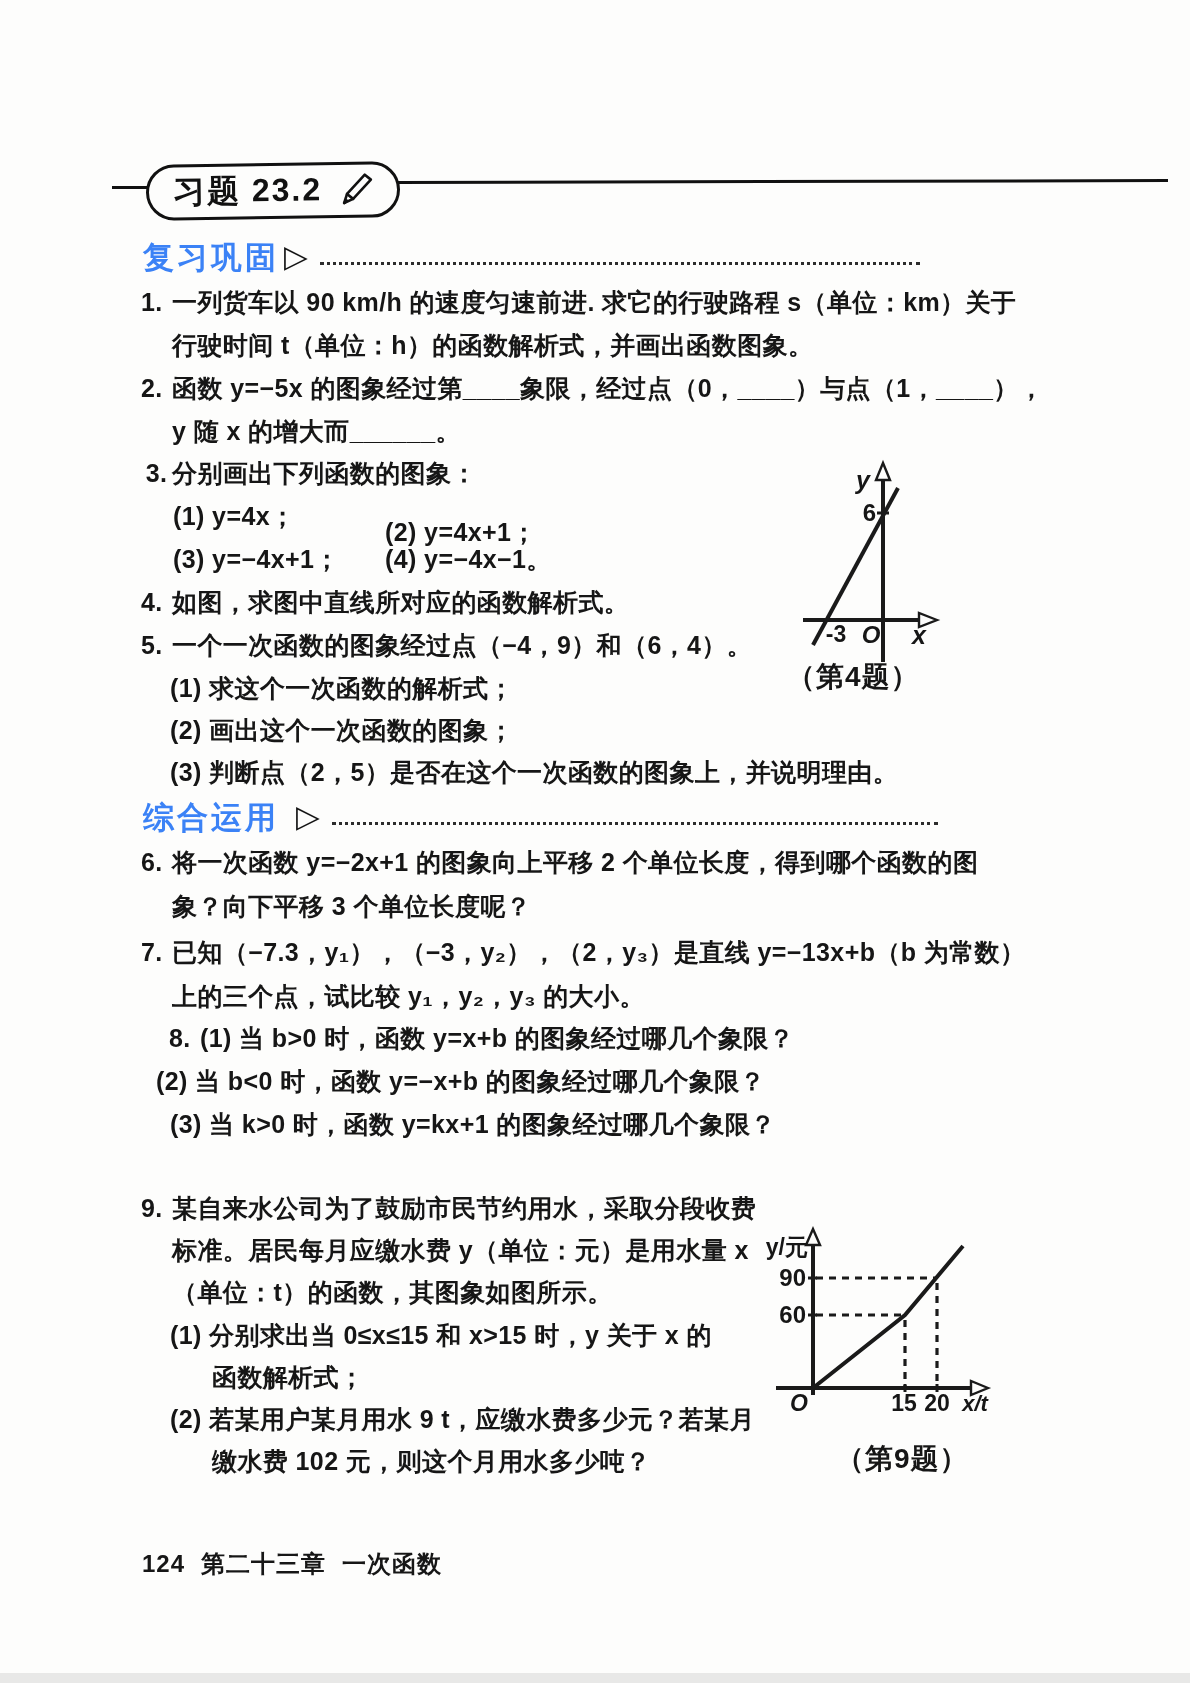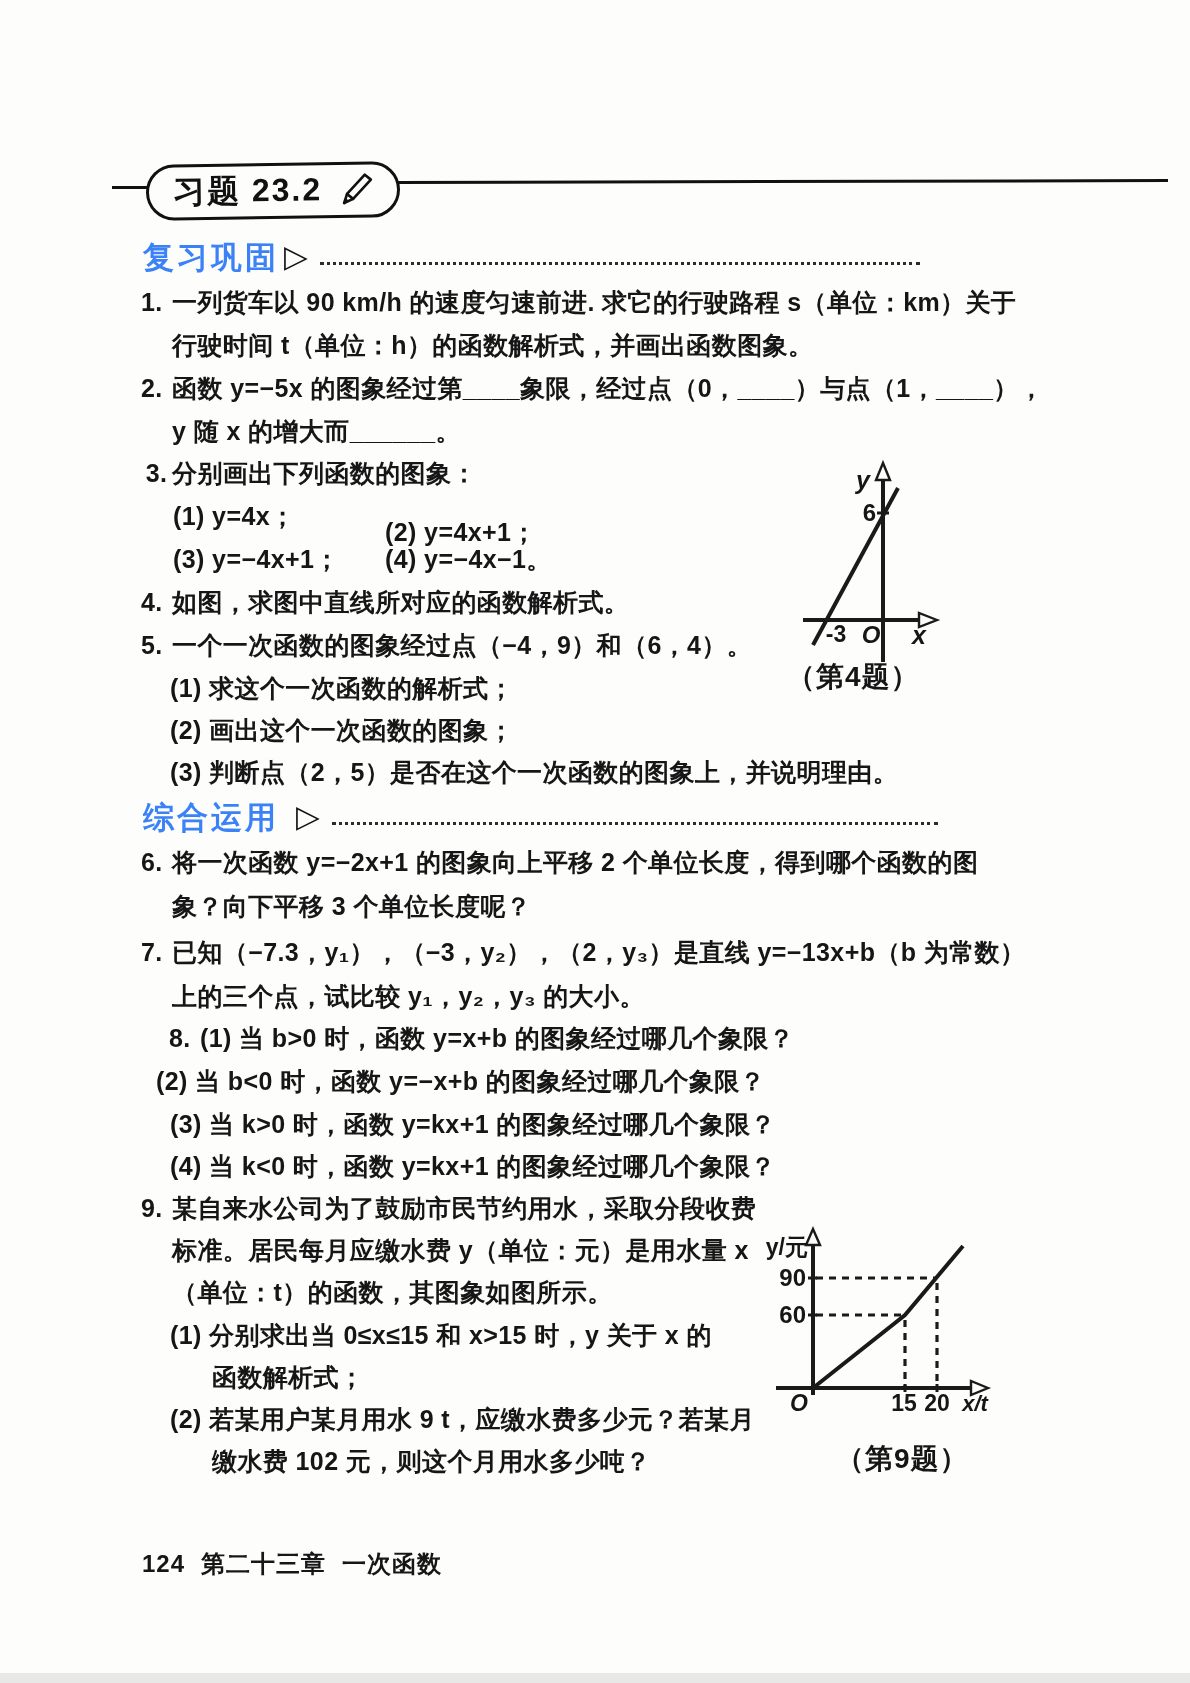--- a/index.html
+++ b/index.html
@@ -108,21 +108,20 @@
   <div class="t" style="left:141px; top:936px;">
     <span class="num">7.</span><span>已知（−7.3，y₁），（−3，y₂），（2，y₃）是直线 y=−13x+b（b 为常数）</span>
   </div>
   <div class="t" style="left:172px; top:980px;">上的三个点，试比较 y₁，y₂，y₃ 的大小。</div>
 
   <div class="t" style="left:141px; top:1022px;margin-left:28px;">
     <span class="num">8.</span><span>(1) 当 b&gt;0 时，函数 y=x+b 的图象经过哪几个象限？</span>
   </div>
   <div class="t" style="left:156px; top:1065px;">(2) 当 b&lt;0 时，函数 y=−x+b 的图象经过哪几个象限？</div>
   <div class="t" style="left:170px; top:1108px;">(3) 当 k&gt;0 时，函数 y=kx+1 的图象经过哪几个象限？</div>
-  <div class="t" style="left:170px; top:1150px;">(4) 当 k&lt;0 时，函数 y=kx+1 的图象经过哪几个象限？</div>
 
   <div class="t" style="left:141px; top:1192px;">
     <span class="num">9.</span><span>某自来水公司为了鼓励市民节约用水，采取分段收费</span>
   </div>
   <div class="t" style="left:172px; top:1234px;">标准。居民每月应缴水费 y（单位：元）是用水量 x</div>
   <div class="t" style="left:172px; top:1276px;text-align:center;">（单位：t）的函数，其图象如图所示。</div>
   <div class="t" style="left:170px; top:1319px;">(1) 分别求出当 0≤x≤15 和 x&gt;15 时，y 关于 x 的</div>
   <div class="t" style="left:212px; top:1361px;">函数解析式；</div>
   <div class="t" style="left:170px; top:1403px;">(2) 若某用户某月用水 9 t，应缴水费多少元？若某月</div>
   <div class="t" style="left:212px; top:1445px;">缴水费 102 元，则这个月用水多少吨？</div>

